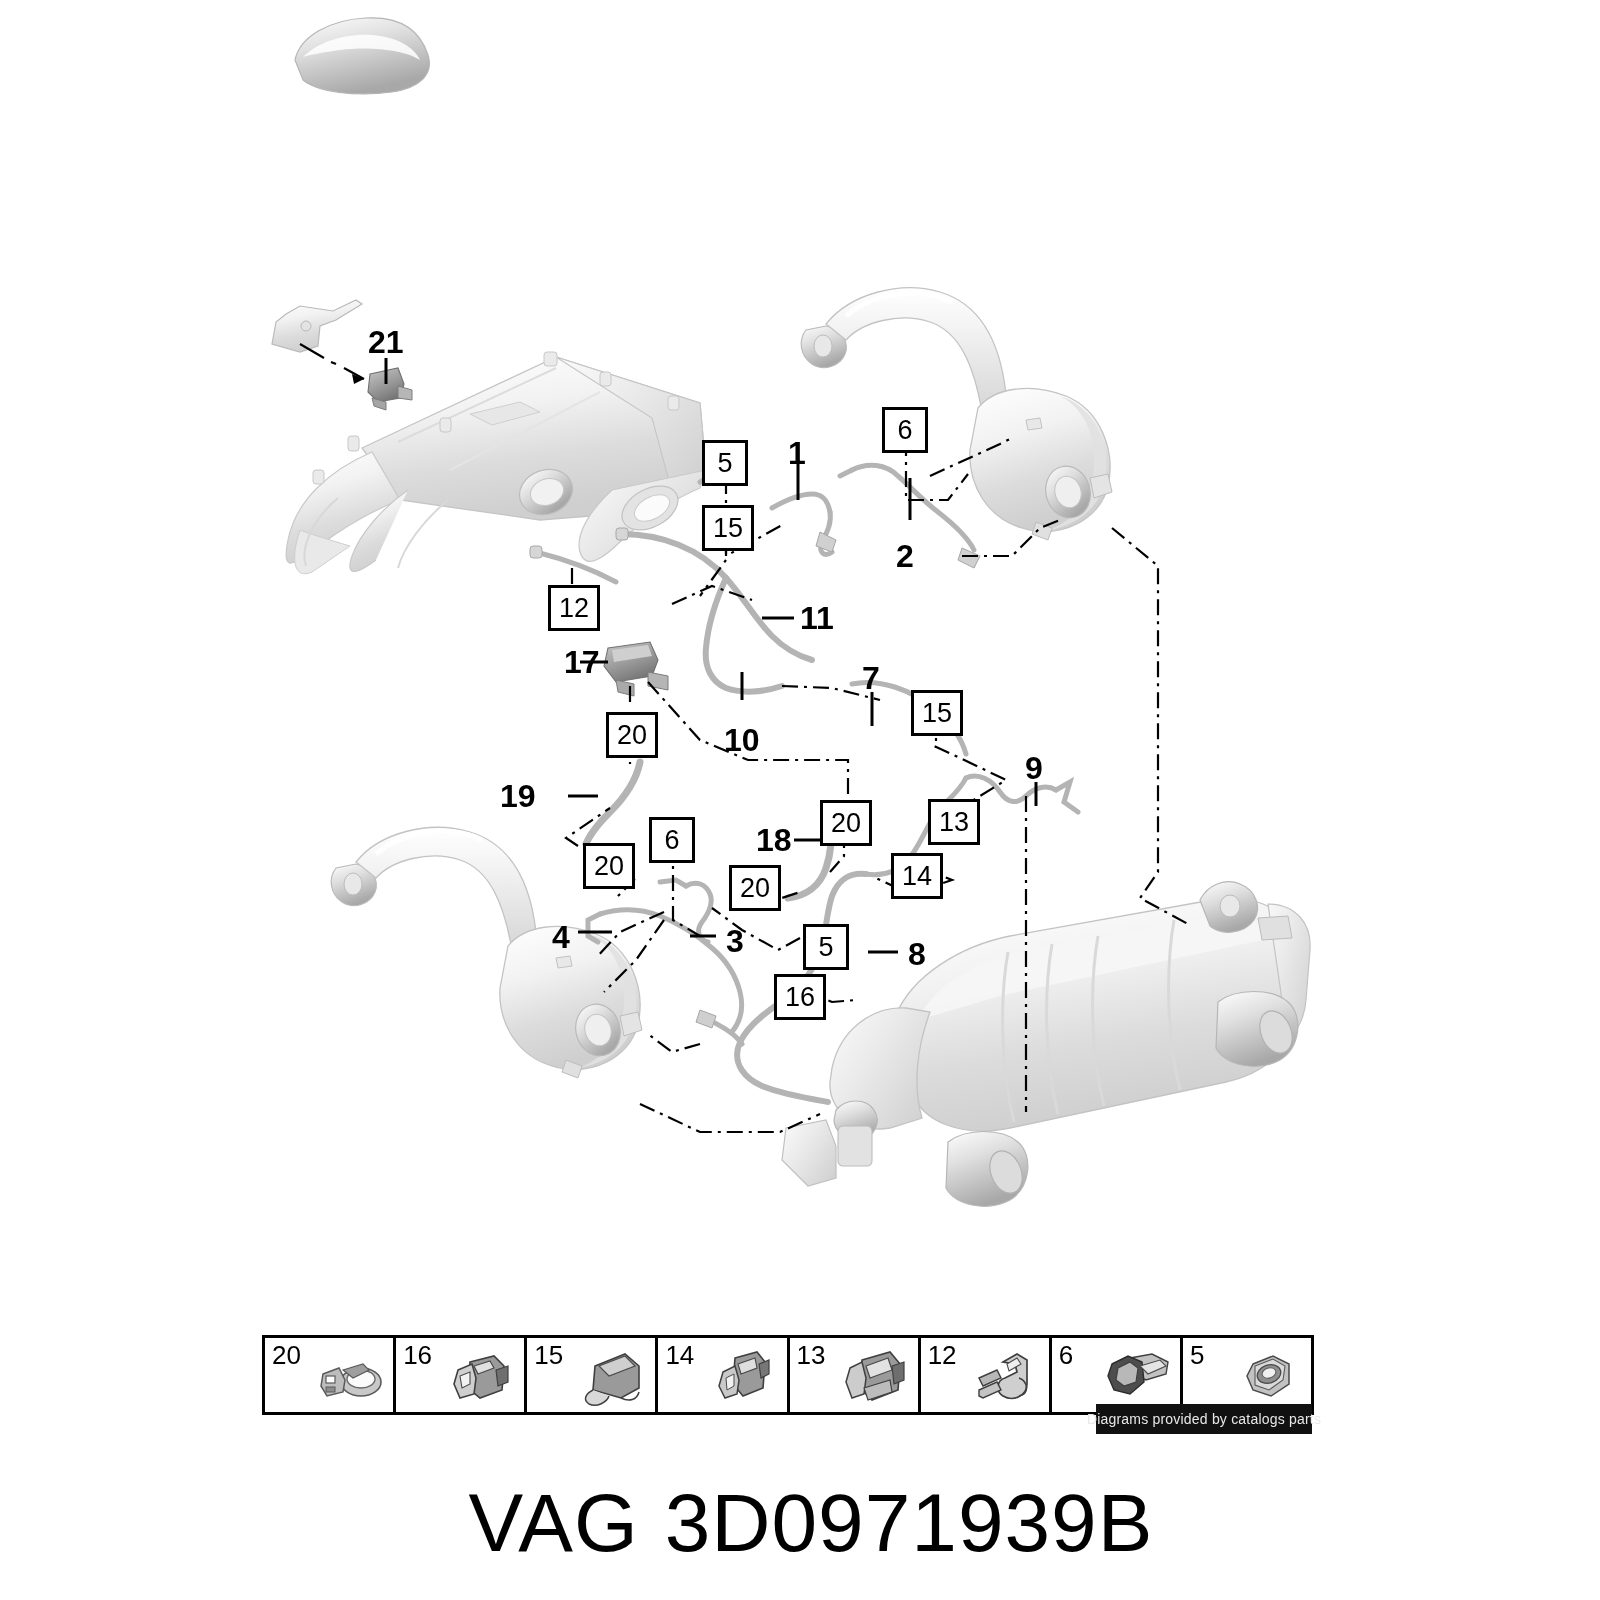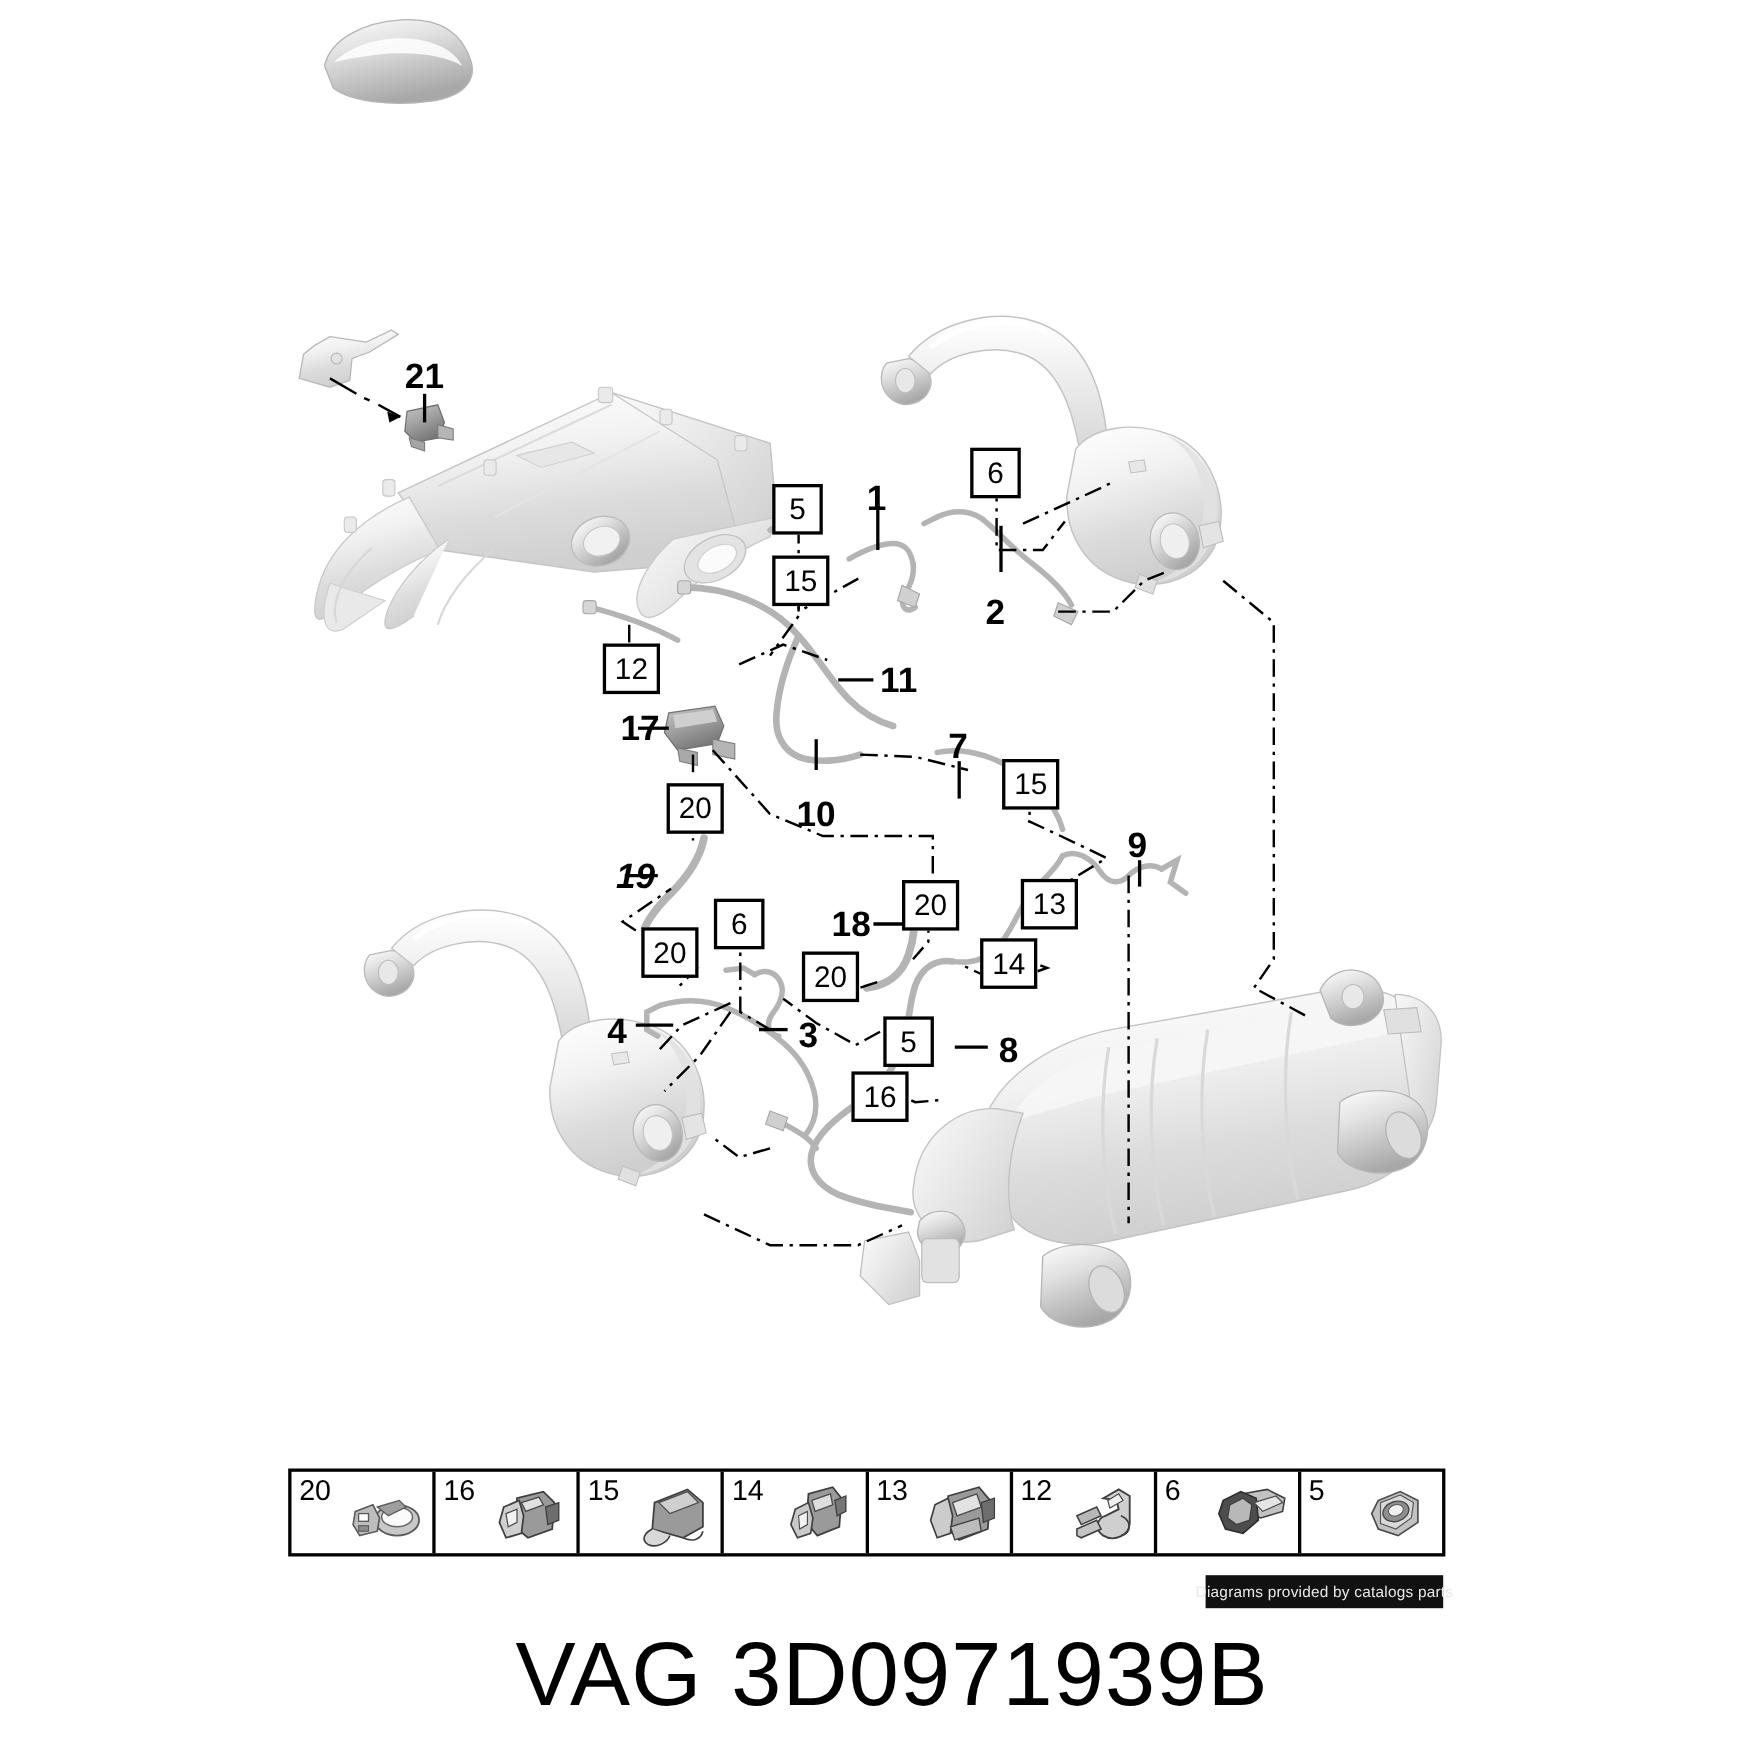--- a/index.html
+++ b/index.html
@@ -65,21 +65,20 @@
   #watermark{
     position:absolute;
     left:1096px;top:1404px;
     width:216px;height:30px;
     background:#111;
     color:#e8e8e8;
     font-size:14px;
     display:flex;align-items:center;justify-content:center;
     letter-spacing:.2px;
     white-space:nowrap;
-    margin-top:28px;
   }
 
   
   #title{
     position:absolute;
     left:0;top:1476px;width:1600px;
     text-align:center;
     font-size:82px;
     letter-spacing:1px;
     white-space:nowrap;
@@ -441,21 +440,21 @@
   <div class="itemnum" style="left:896px;top:540px;">2</div>
   <div class="itemnum" style="left:726px;top:925px;">3</div>
   <div class="itemnum" style="left:552px;top:921px;">4</div>
   <div class="itemnum" style="left:862px;top:662px;">7</div>
   <div class="itemnum" style="left:908px;top:938px;">8</div>
   <div class="itemnum" style="left:1025px;top:752px;">9</div>
   <div class="itemnum" style="left:724px;top:704px;margin-top:20px;">10</div>
   <div class="itemnum" style="left:800px;top:602px;">11</div>
   <div class="itemnum" style="left:564px;top:646px;">17</div>
   <div class="itemnum" style="left:756px;top:824px;">18</div>
-  <div class="itemnum" style="left:560px;top:780px;font-style:italic;">19</div>
+  <div class="itemnum" style="left:500px;top:780px;">19</div>
   <div class="itemnum" style="left:368px;top:326px;">21</div>
 
   <div id="legend">
 
     <div class="legend-cell">
       <span class="legend-num">20</span>
       <svg class="legend-glyph" viewBox="0 0 74 62">
         <ellipse cx="48" cy="34" rx="20" ry="14" fill="#c8c8c8" stroke="#5a5a5a" stroke-width="1.6"></ellipse>
         <ellipse cx="48" cy="31" rx="14" ry="9" fill="#fbfbfb" stroke="#6b6b6b" stroke-width="1.4"></ellipse>
         <path d="M30 22 L 50 16 L 56 22 L 40 30 Z" fill="#9e9e9e" stroke="#5a5a5a" stroke-width="1.2"></path>

